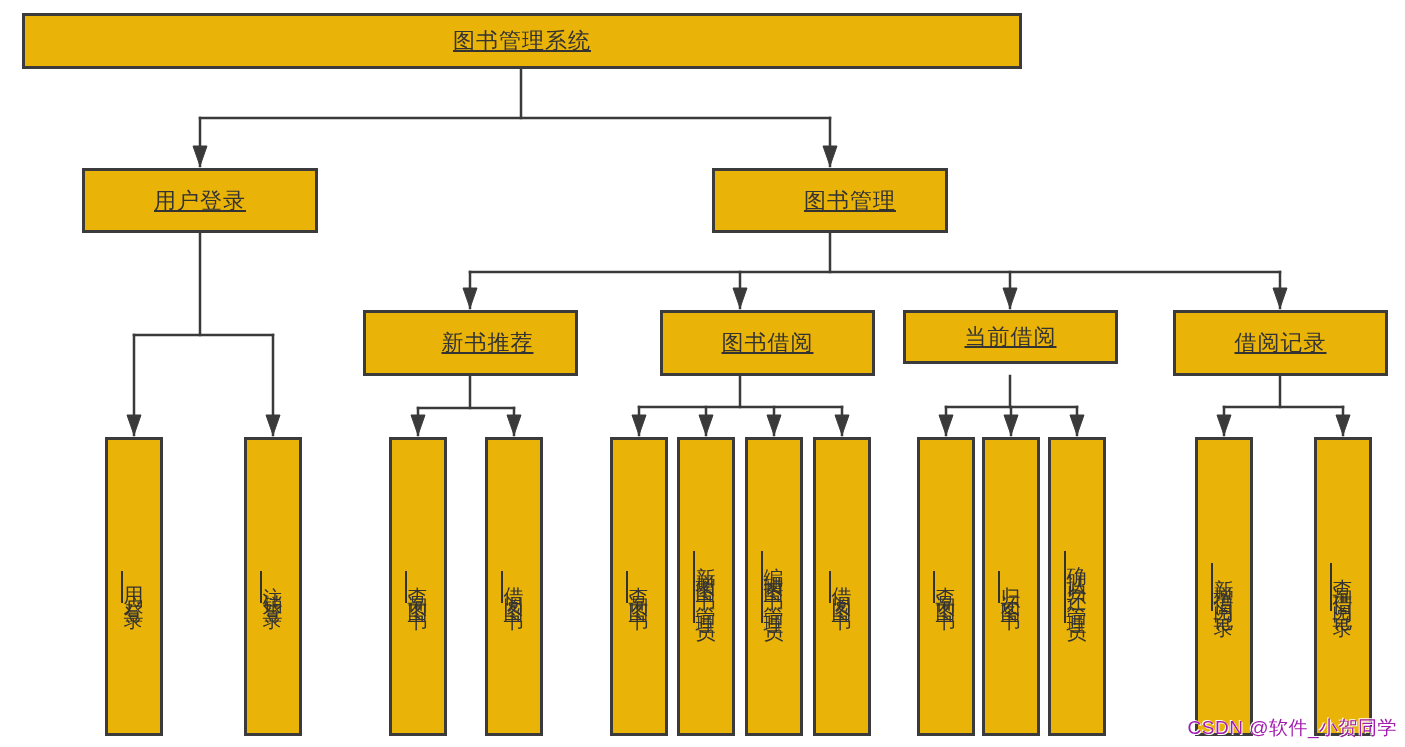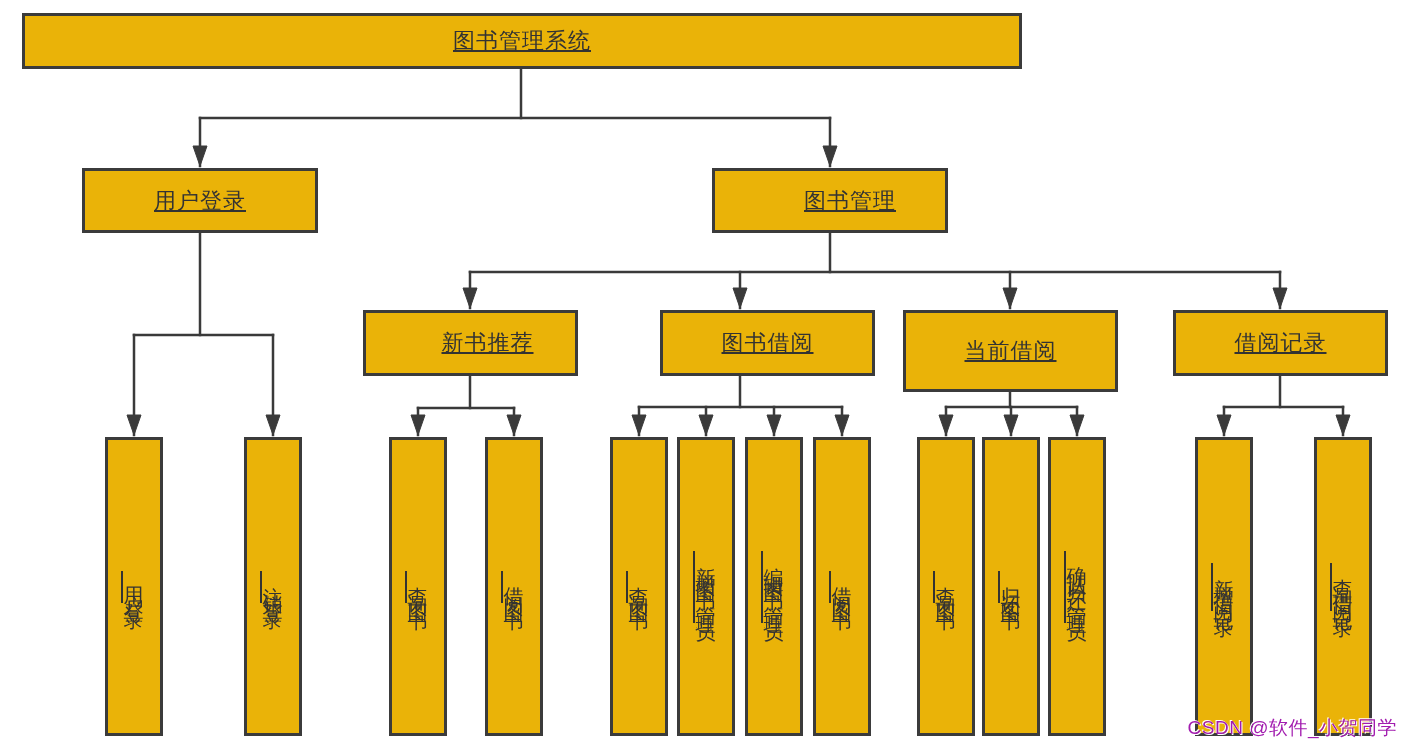--- a/index.html
+++ b/index.html
@@ -123,21 +123,21 @@
   <div class="node" style="left:712px; top:168px; width:236px; height:65px;padding-left:40px;">
     <span class="hlabel">图书管理</span>
   </div>
 
   <div class="node" style="left:363px; top:310px; width:215px; height:66px;padding-left:34px;">
     <span class="hlabel">新书推荐</span>
   </div>
   <div class="node" style="left:633px; top:310px; width:215px; height:66px;margin-left:27px;">
     <span class="hlabel">图书借阅</span>
   </div>
-  <div class="node" style="left:903px; top:310px; width:215px; height:82px;">
+  <div class="node" style="left:903px; top:310px; width:215px; height:54px;">
     <span class="hlabel">当前借阅</span>
   </div>
   <div class="node" style="left:1173px; top:310px; width:215px; height:66px;">
     <span class="hlabel">借阅记录</span>
   </div>
 
   <div class="node vnode" style="left:105px;">
     <span class="vlabel">用户登录</span>
   </div>
   <div class="node vnode" style="left:244px;">

